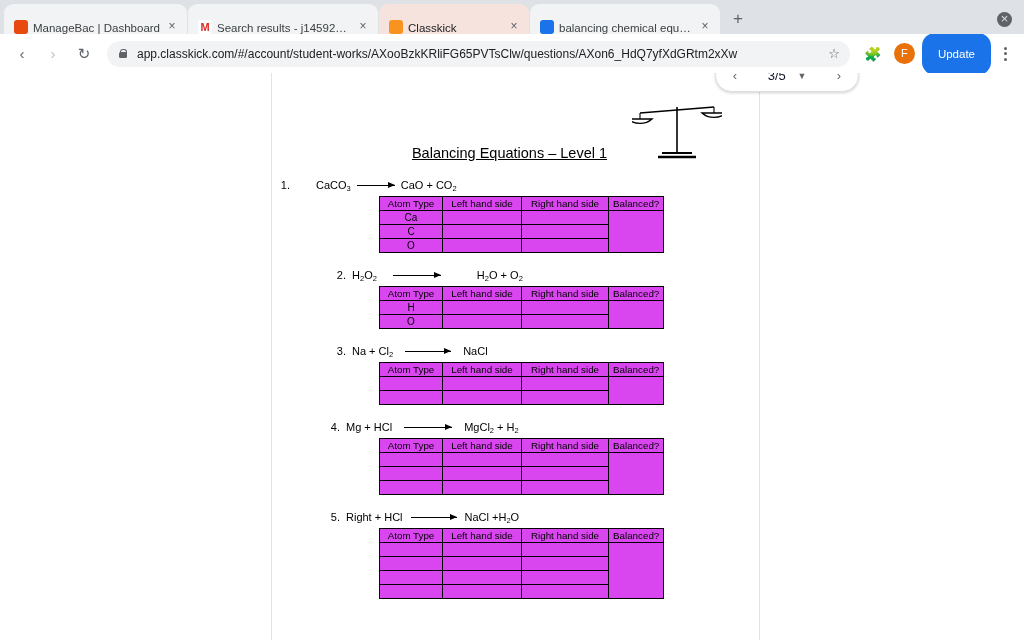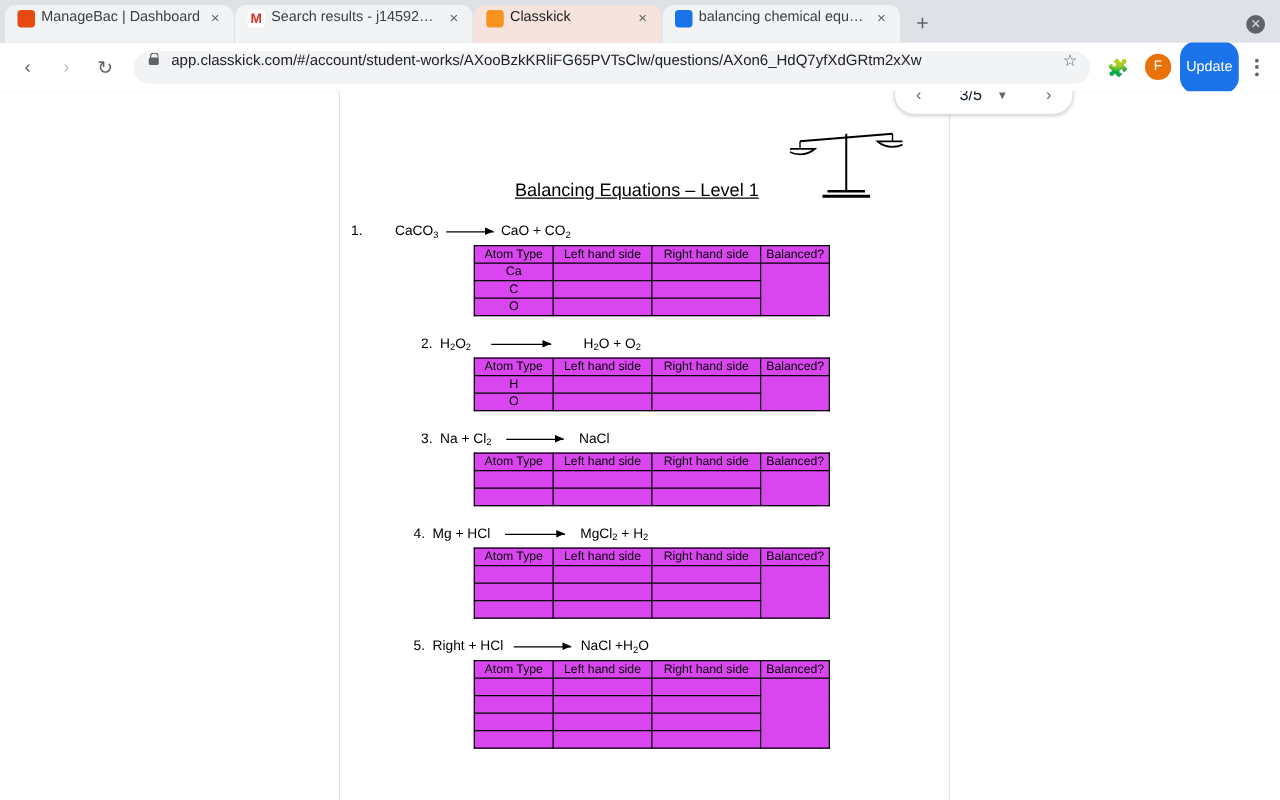--- a/index.html
+++ b/index.html
@@ -23,23 +23,23 @@
     display: flex;
     align-items: flex-end;
     padding: 0 6px 0 4px;
     position: relative;
   }
   .tab {
     height: 30px;
     min-width: 150px;
     max-width: 190px;
     display: flex;
-    align-items: flex-start;
+    align-items: flex-end;
     gap: 5px;
-    padding: 4px 8px 0 10px;
+    padding: 16px 8px 0 10px;
     border-radius: 9px 9px 0 0;
     font-size: 11.5px;
     color: #3c4043;
     background: #f1f3f4;
     margin-right: 1px;
     position: relative;
     overflow: hidden;
   }
   .tab.active { background: #f6e3dd; color: #202124; }
   .tab .favicon {
@@ -101,21 +101,21 @@
     display: flex; align-items: center; justify-content: center;
     color: #5f6368; font-size: 15px;
     border-radius: 50%;
   }
   .tb-icon.disabled { color: #bdc1c6; }
   .omnibox {
     flex: 1 1 auto;
     height: 26px;
     background: #f1f3f4;
     border-radius: 14px;
-    display: flex; align-items: flex-start;
+    display: flex; align-items: center;
     padding: 0 10px;
     gap: 9px;
     margin: 0 6px;
     font-size: 12px;
     color: #202124;
   }
   .lock {
     width: 11px; height: 13px; position: relative; flex: 0 0 11px;
   }
   .lock::before {
@@ -134,21 +134,21 @@
     width: 21px; height: 21px; border-radius: 50%;
     background: #e8710a; color: #fff;
     font-size: 11px; text-align: center; line-height: 21px;
     margin: 0 4px;
   }
   .update-btn {
     height: 42px;
     background: #1a73e8; color: #fff;
     font-size: 11.5px;
     border-radius: 13px;
-    padding: 0 5px;
+    padding: 0 16px;
     display: flex; align-items: center;
   }
   .kebab {
     width: 22px; height: 26px;
     display: flex; flex-direction: column; align-items: center; justify-content: center;
     gap: 2.5px;
   }
   .kebab i { width: 3px; height: 3px; border-radius: 50%; background: #5f6368; display: block; }
 
   
@@ -361,21 +361,21 @@
             <td></td>
             <td></td>
           </tr>
         </tbody>
           </table>
 
         <div class="eqline" style="margin-top:16px;">
           <span class="num" style="margin-left:56px;">2.</span>
           <span><span>H</span><sub>2</sub><span>O</span><sub>2</sub></span>
           <span class="arrow-sym" style="width:48px;margin:0 10px;"></span>
-          <span style="margin-left:10px;"><span>H</span><sub>2</sub><span>O + O</span><sub>2</sub></span>
+          <span style="margin-left:20px;"><span>H</span><sub>2</sub><span>O + O</span><sub>2</sub></span>
         </div>
         <table class="atoms">
           <tbody>
               <tr>
             <th class="c-type">Atom Type</th>
             <th class="c-lhs">Left hand side</th>
             <th class="c-rhs">Right hand side</th>
             <th class="c-bal">Balanced?</th>
           </tr>
           <tr>

